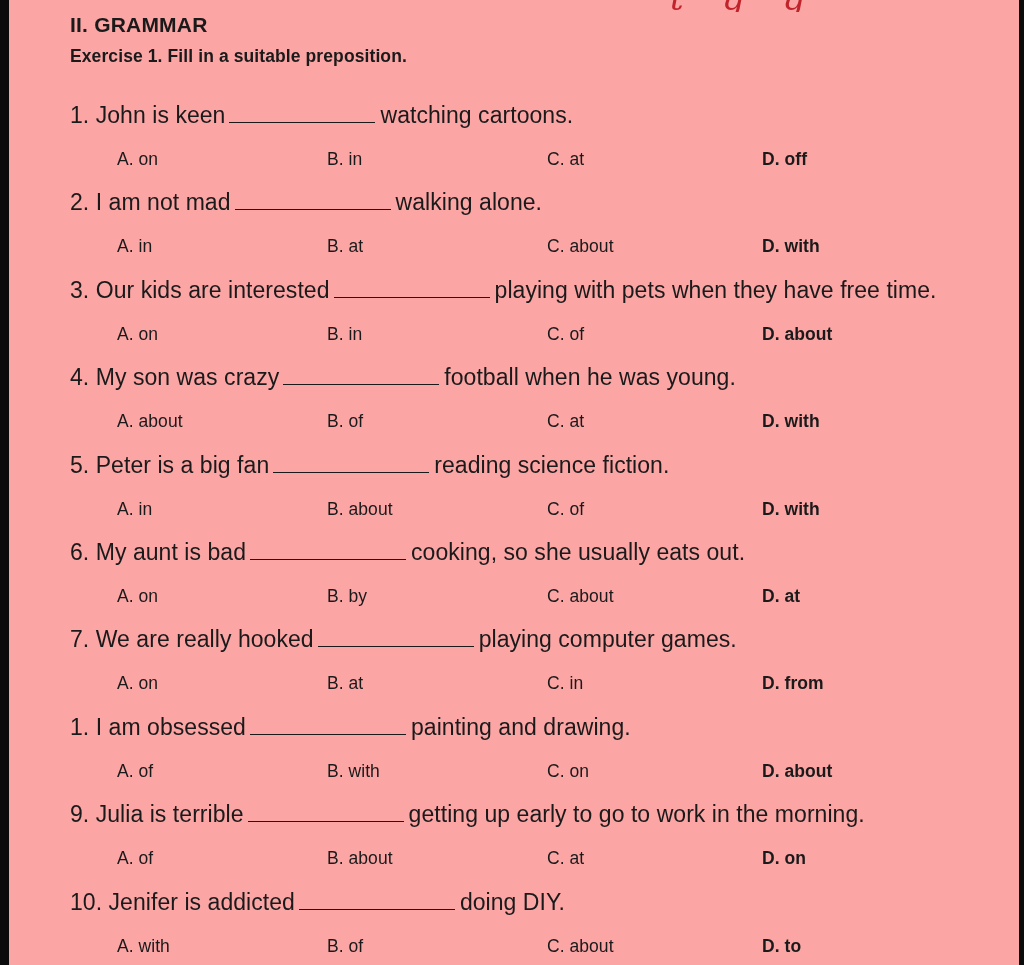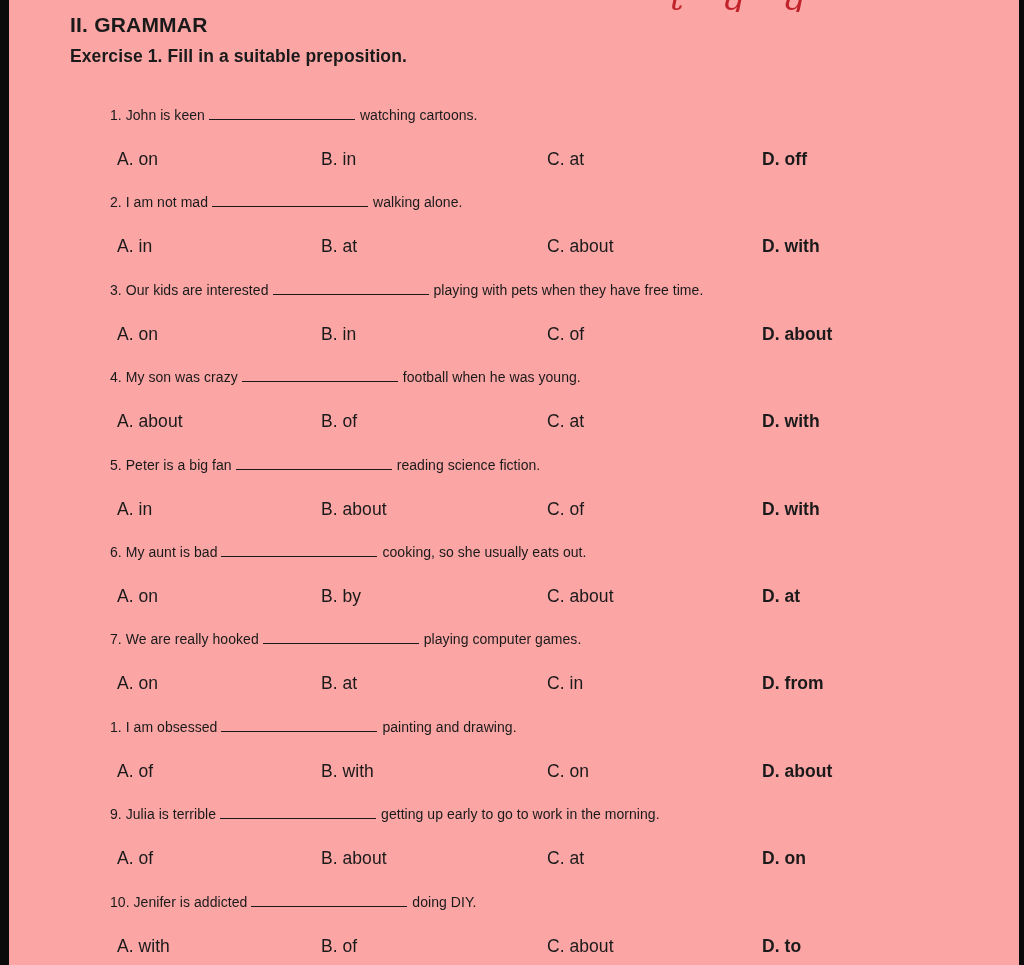--- a/index.html
+++ b/index.html
@@ -81,25 +81,24 @@
     position: absolute;
     left: 0;
     top: 104px;
     width: 890px;
   }
   .qblock {
     height: 87.4px;
     position: relative;
   }
   .qtext {
-    font-size: 14px;
+    font-size: 23px;
     line-height: 22px;
     white-space: nowrap;
     letter-spacing: 0.05px;
-    margin-left: 40px;
   }
   .blank {
     display: inline-block;
     border-bottom: 1.7px solid #1a1a1a;
     height: 15px;
     margin: 0 5px 0 4px;
     vertical-align: baseline;
   }
   .options {
     position: absolute;
@@ -110,21 +109,21 @@
   }
   .opt {
     position: absolute;
     font-size: 17.5px;
     line-height: 22px;
     white-space: nowrap;
     letter-spacing: 0.05px;
     margin-left: 47px;
   }
   .opt.c0 { left: 0px; }
-  .opt.c1 { left: 204px; }
+  .opt.c1 { left: 210px; }
   .opt.c2 { left: 430px; }
   .opt.c3 { left: 645px; font-weight: bold; }
 </style>
 </head>
 <body>
 
 <div class="page">
 
   <div class="edge-left"></div>
   <div class="edge-right"></div>

